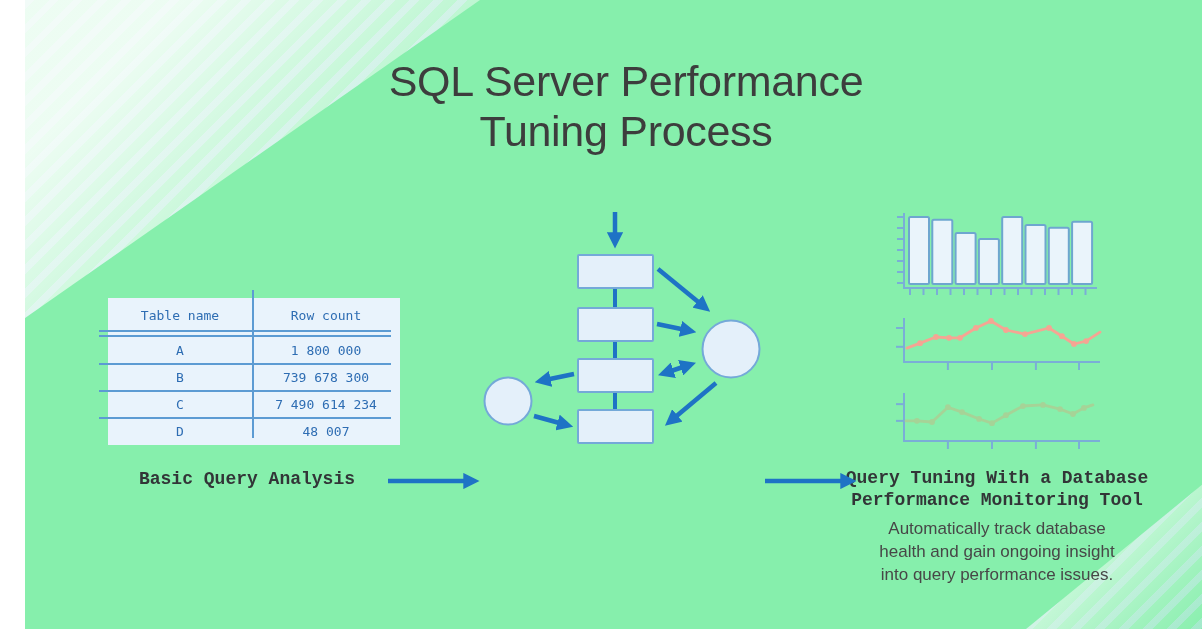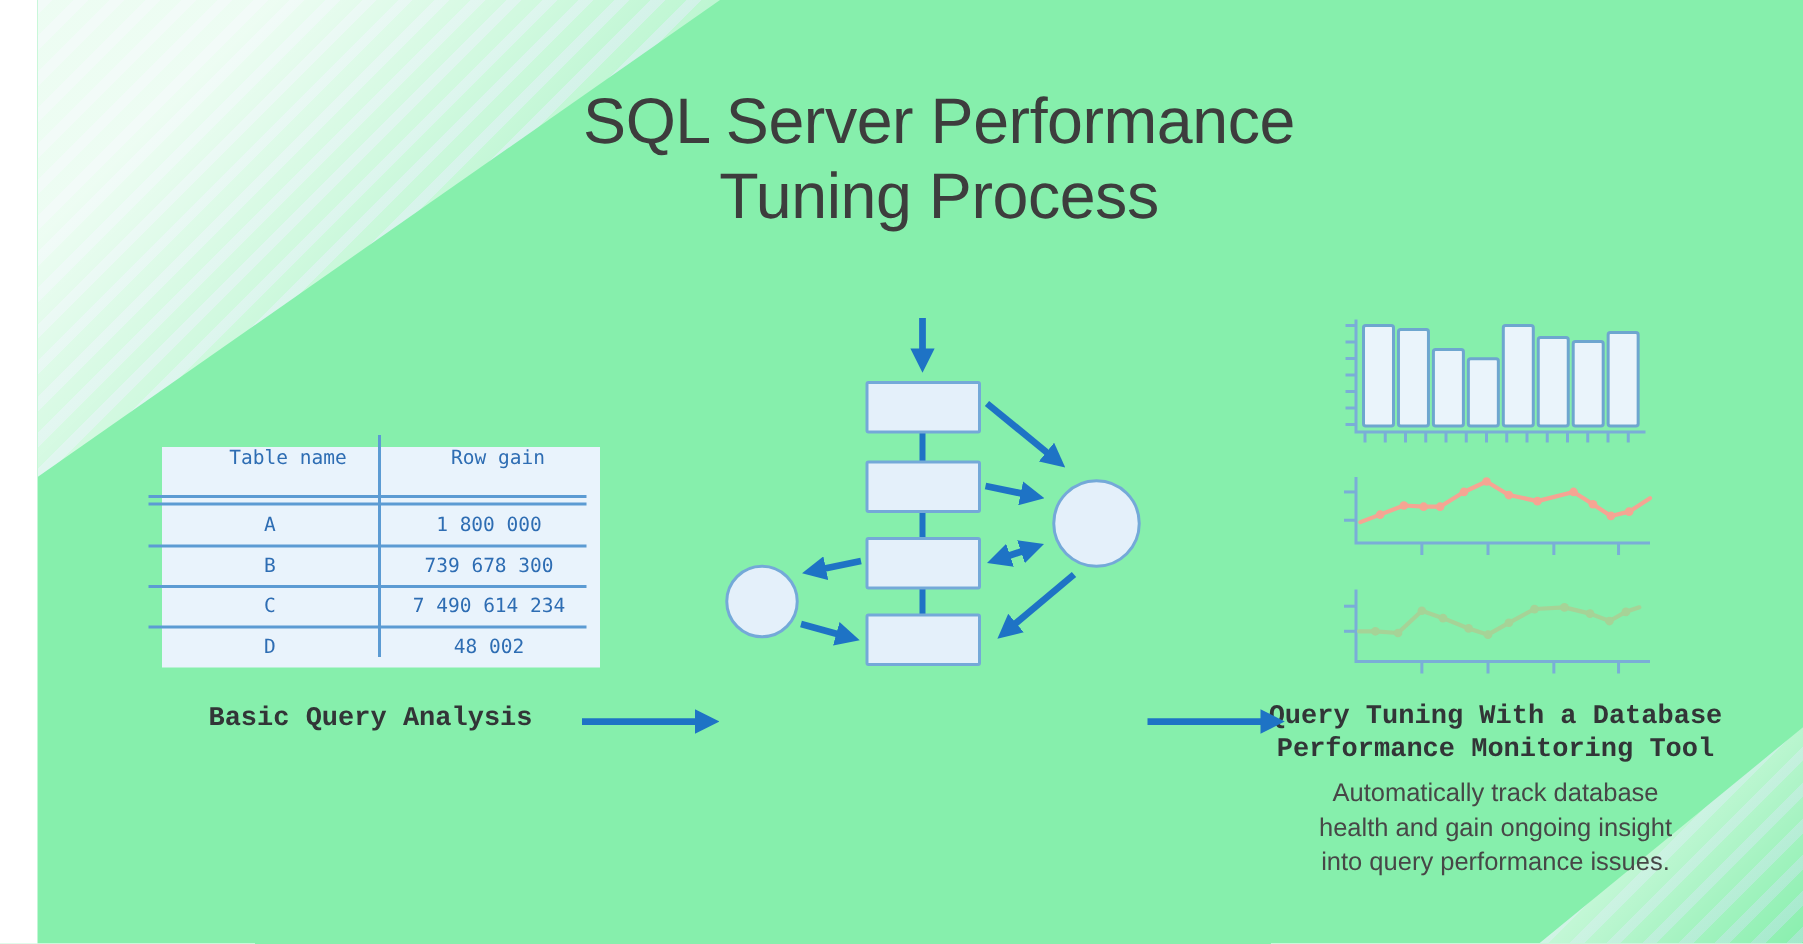--- a/index.html
+++ b/index.html
@@ -18,21 +18,21 @@
   .stripes.br::after{content:"";position:absolute;inset:0;
     background:linear-gradient(315deg,rgba(255,255,255,0) 5%,rgba(255,255,255,.85) 85%);}
 
   .title{position:absolute;top:56px;left:0;width:100%;text-align:center;
     font-size:43px;line-height:50px;color:#3d3d3d;letter-spacing:-.3px;white-space:pre-line;}
 
   
   .tablewrap{position:absolute;left:83px;top:298px;width:292px;height:147px;background:#e9f3fc;
     font-family:"DejaVu Sans Mono","Liberation Mono",monospace;font-size:13px;color:#2e6db3;}
   .vline{position:absolute;left:144px;top:-8px;width:1.5px;height:148px;background:#5c9bd3;}
-  .thead{display:flex;height:34px;align-items:flex-start;padding-left:12px;}
+  .thead{display:flex;height:34px;align-items:center;}
   .tc1{width:144px;text-align:center;}
   .tc2{flex:1;text-align:center;}
   .dline{position:absolute;left:-9px;width:292px;height:1.5px;background:#5c9bd3;}
   .d1{top:32px;} .d2{top:37px;}
   .trows{position:absolute;top:39px;left:0;right:0;bottom:0;display:flex;flex-direction:column;}
   .trow{flex:1;display:flex;align-items:center;position:relative;}
   .trow .sep{position:absolute;top:-1px;left:-9px;width:292px;height:1.5px;background:#5c9bd3;}
 
   
   svg{position:absolute;overflow:visible;}
@@ -61,21 +61,21 @@
   <div class="stripes tl"></div>
   <div class="stripes br"></div>
 
   <div class="title">SQL Server Performance
 Tuning Process</div>
 
   <div class="tablewrap">
     <div class="vline"></div>
     <div class="thead">
       <div class="tc1">Table name</div>
-      <div class="tc2">Row gain</div>
+      <div class="tc2">Row count</div>
     </div>
     <div class="dline d1"></div>
     <div class="dline d2"></div>
     <div class="trows">
         <div class="trow">
           <div class="tc1">A</div>
           <div class="tc2">1 800 000</div>
         </div>
         <div class="trow">
           <div class="sep"></div>
@@ -83,21 +83,21 @@
           <div class="tc2">739 678 300</div>
         </div>
         <div class="trow">
           <div class="sep"></div>
           <div class="tc1">C</div>
           <div class="tc2">7 490 614 234</div>
         </div>
         <div class="trow">
           <div class="sep"></div>
           <div class="tc1">D</div>
-          <div class="tc2">48 002</div>
+          <div class="tc2">48 007</div>
         </div>
       </div>
   </div>
 
   <svg class="flow" width="320" height="260" viewBox="0 0 320 260">
     <defs>
       <marker id="ah" viewBox="0 0 4 4" markerWidth="3.6" markerHeight="3.6" refX="1.4" refY="2" orient="auto-start-reverse" markerUnits="strokeWidth">
         <path d="M0 0 L4 2 L0 4 Z" fill="#1e73c5"></path>
       </marker>
     </defs>

